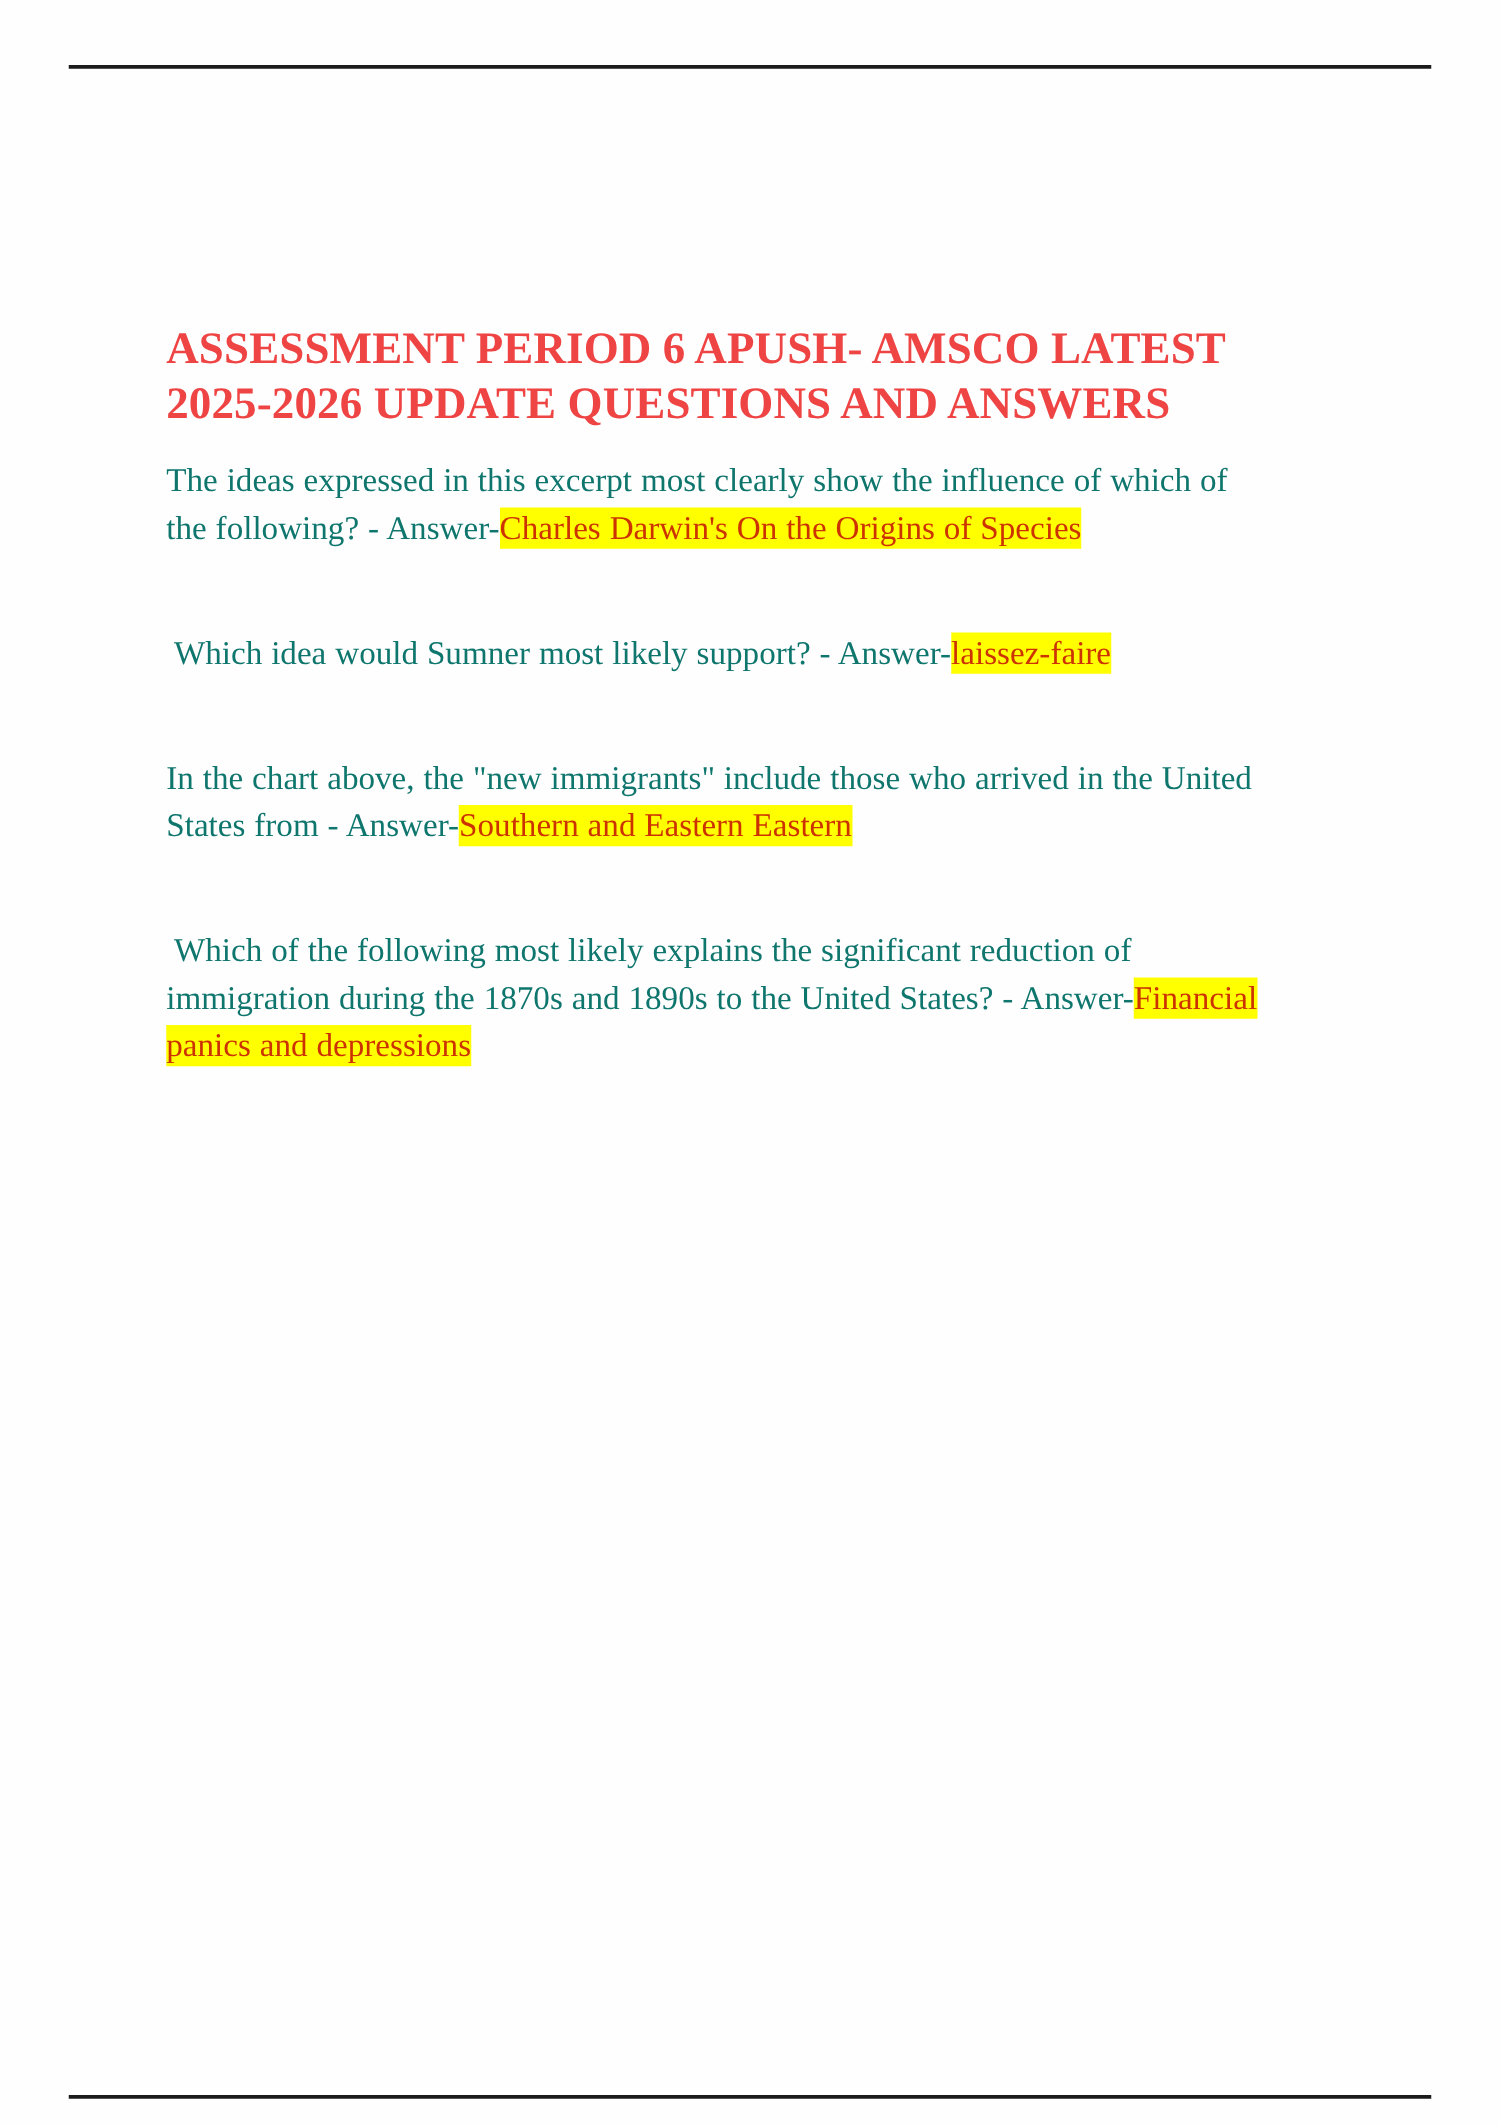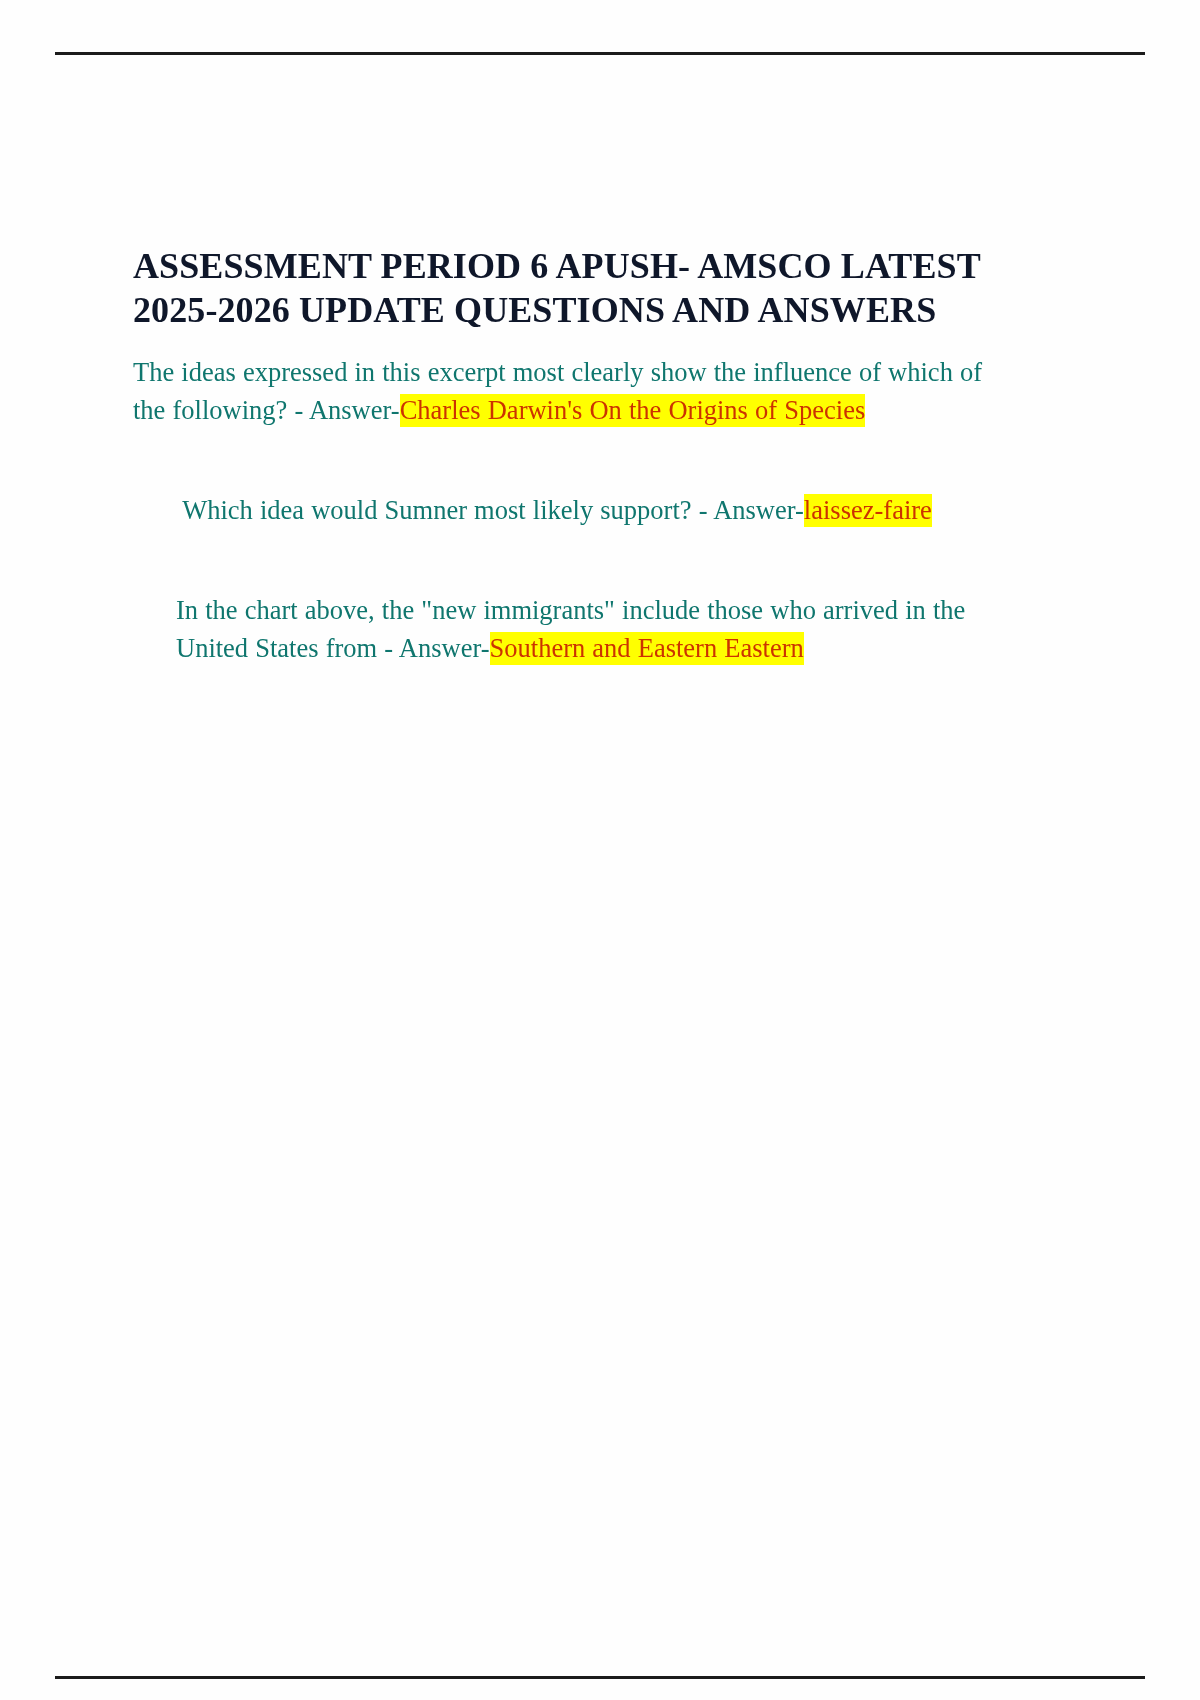--- a/index.html
+++ b/index.html
@@ -38,42 +38,41 @@
   
   .content {
     position: absolute;
     left: 133px;
     top: 240px;
     width: 880px;
   }
 
   
   .doc-title {
-    margin: 4px 0 4px 0;
+    margin: 16px 0 4px 0;
     font-family: "Liberation Serif", "DejaVu Serif", serif;
     font-weight: bold;
     font-size: 36px;
     line-height: 44px;
-    color: #0f172a;
+    color: #ef4444;
     letter-spacing: 0.1px;
   }
 
   
   .qa-block {
     margin: 0;
     padding: 0;
     font-size: 26.5px;
     line-height: 38px;
     color: #0d0d0d;
     text-align: left;
     word-spacing: 0.5px;
   }
   .qa-block + .qa-block {
     margin-top: 62px;
-    margin-left: 43px;
   }
   .qa-block.first {
     margin-top: 21px;
   }
 
   .q-text {
     color: #0f766e;
   }
 
   .answer {
@@ -95,19 +94,20 @@
   <div class="rule rule-top"></div>
 
   <div class="content">
 
     <h1 class="doc-title">ASSESSMENT PERIOD 6 APUSH- AMSCO LATEST 2025-2026 UPDATE QUESTIONS AND ANSWERS</h1>
 
     <div id="qa-list">
         <p class="qa-block first"><span class="q-text">The ideas expressed in this excerpt most clearly show the influence of which of the following? - Answer-</span><span class="answer">Charles Darwin's On the Origins of Species</span></p>
         <p class="qa-block"><span class="lead-space"> </span><span class="q-text">Which idea would Sumner most likely support? - Answer-</span><span class="answer">laissez-faire</span></p>
         <p class="qa-block"><span class="q-text">In the chart above, the "new immigrants" include those who arrived in the United States from - Answer-</span><span class="answer">Southern and Eastern Eastern</span></p>
+        <p class="qa-block"><span class="lead-space"> </span><span class="q-text">Which of the following most likely explains the significant reduction of immigration during the 1870s and 1890s to the United States? - Answer-</span><span class="answer">Financial panics and depressions</span></p>
       </div>
 
   </div>
 
   <div class="rule rule-bottom"></div>
 
 </div>
 
 </body></html>

